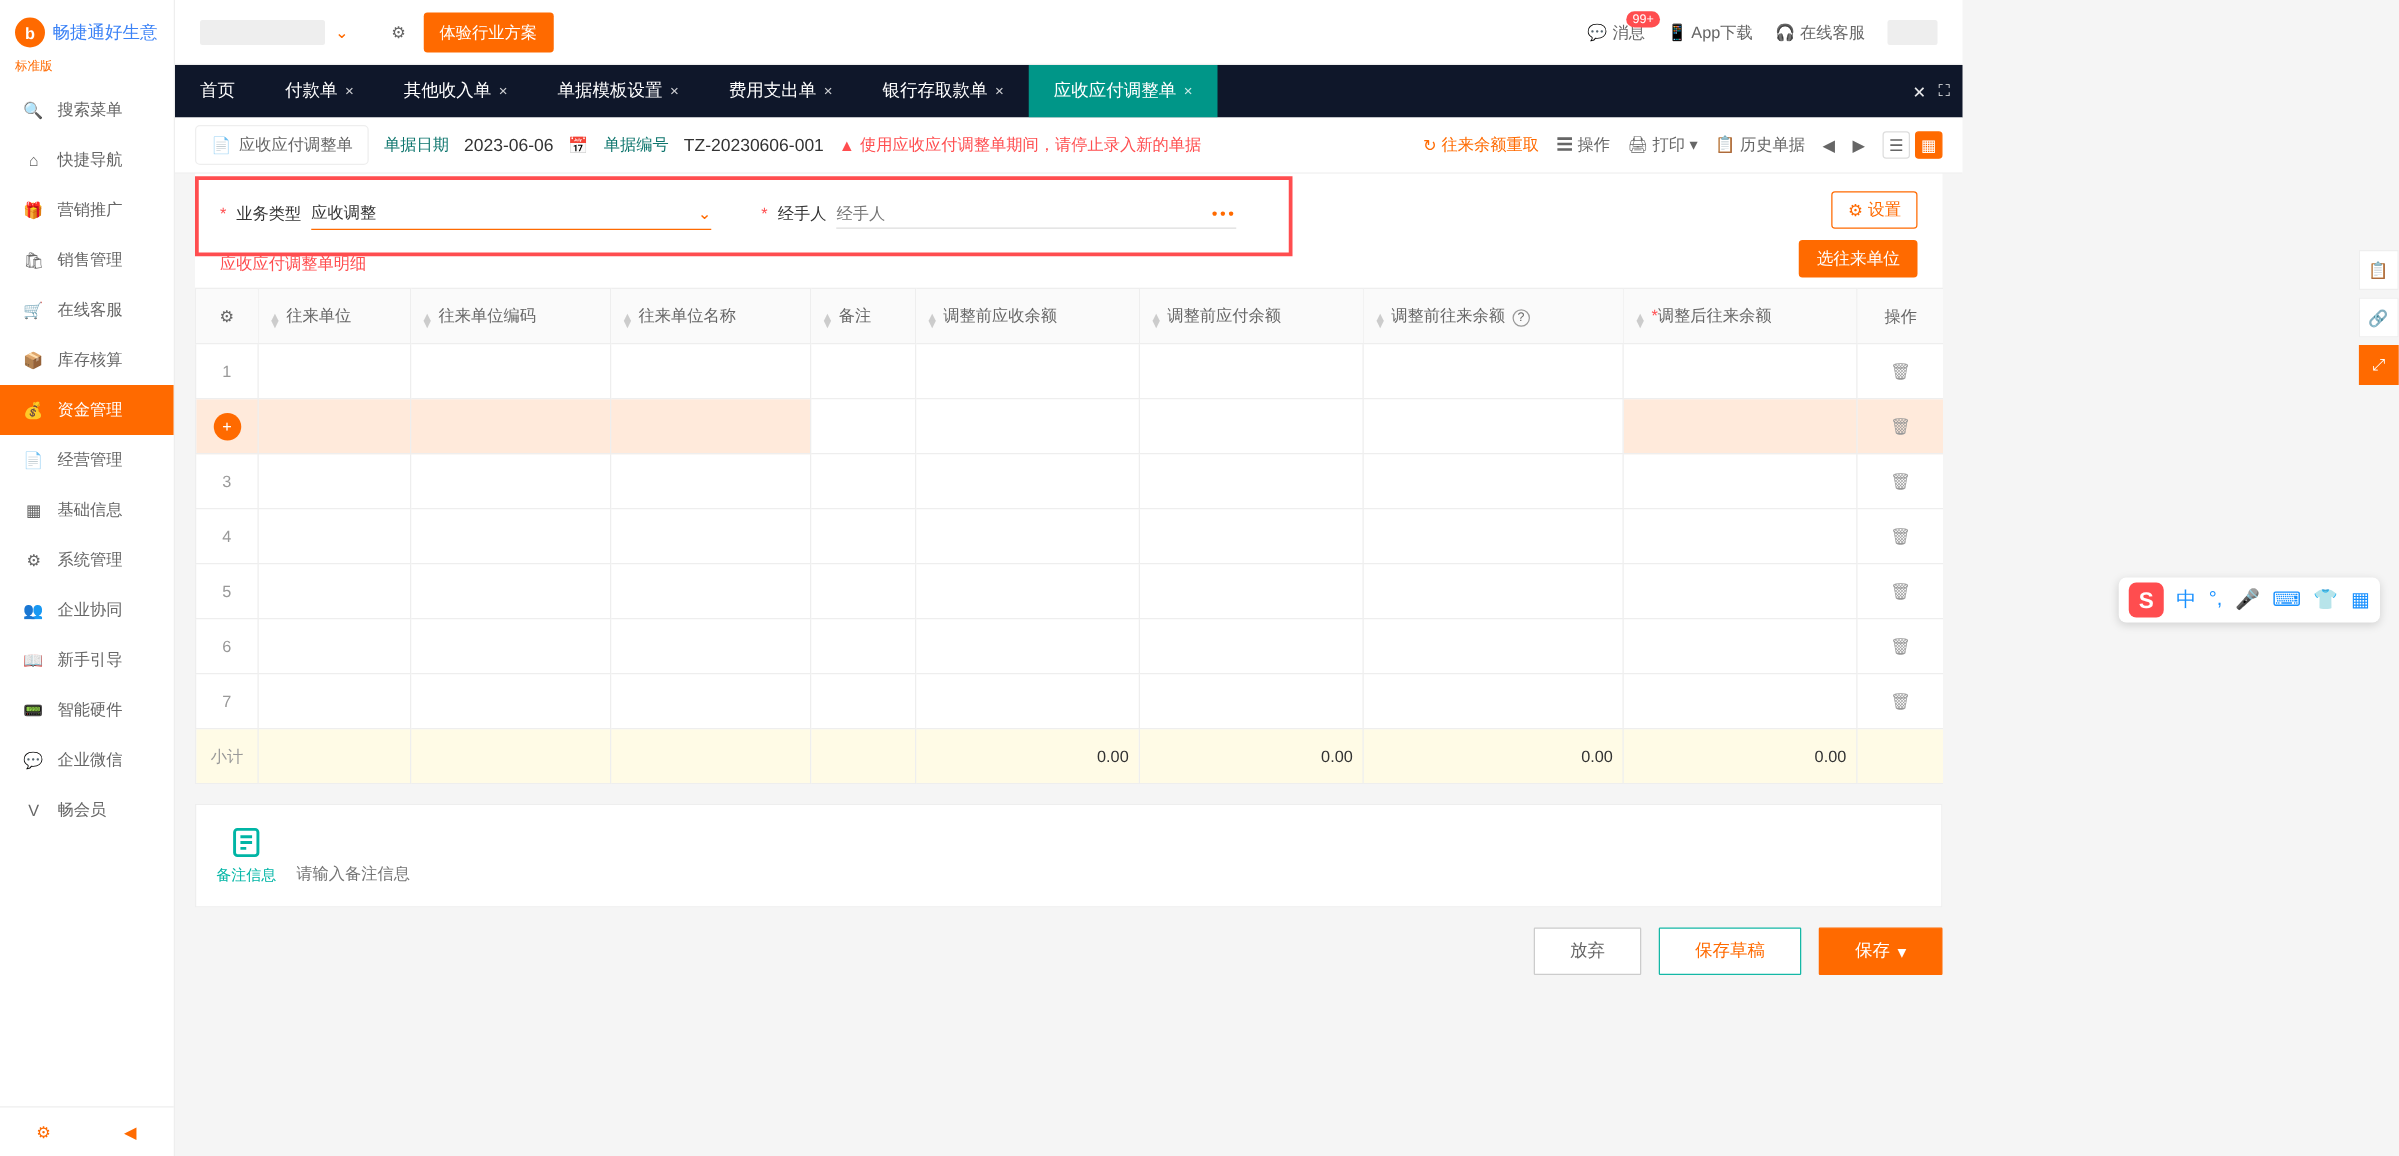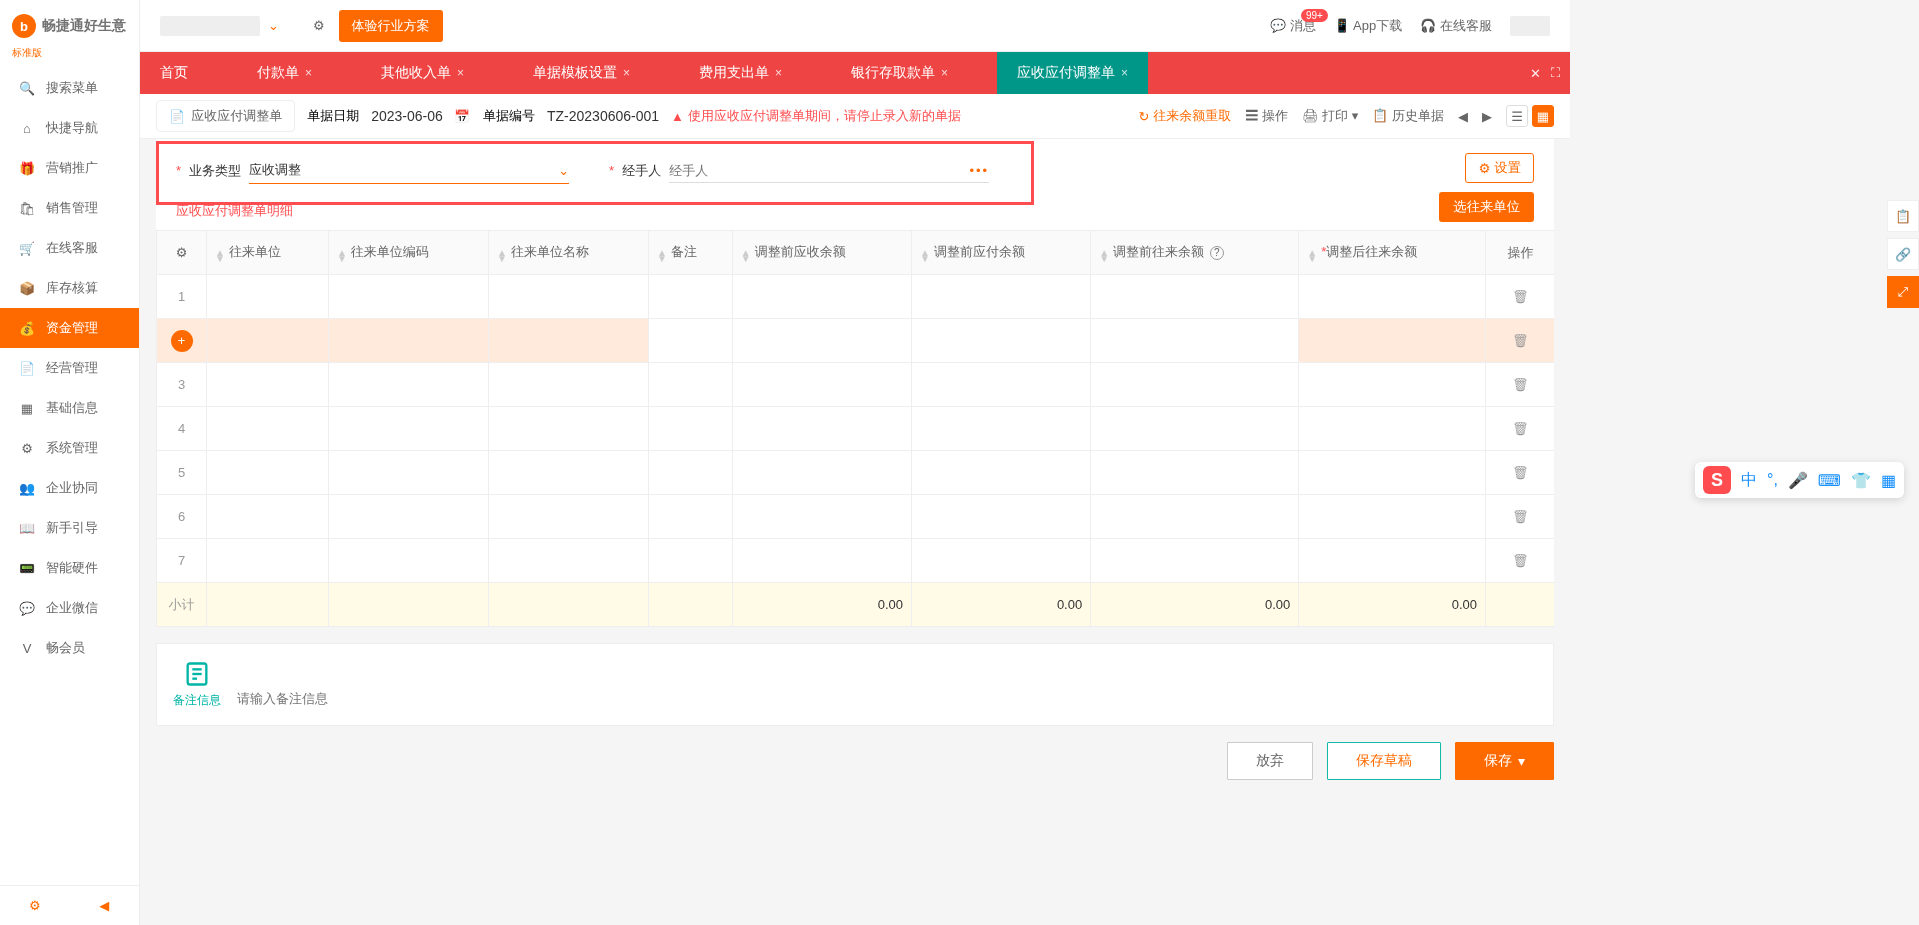--- a/index.html
+++ b/index.html
@@ -2,51 +2,51 @@
 <html><head>
 <meta charset="utf-8">
 <style>
 *{margin:0;padding:0;box-sizing:border-box;font-family:"Microsoft YaHei","PingFang SC",sans-serif;}
 body{background:#f5f5f5;font-size:13px;color:#333;overflow:hidden;}
 .app{display:flex;height:925px;width:1570px;}
 
 .sidebar{width:140px;background:#fff;border-right:1px solid #eee;display:flex;flex-direction:column;}
 .logo-area{height:52px;display:flex;align-items:center;padding:0 12px;}
 .logo-circle{width:24px;height:24px;border-radius:50%;background:#ff6a00;display:flex;align-items:center;justify-content:center;color:#fff;font-weight:bold;margin-right:6px;}
-.logo-text{color:#737373;font-size:14px;font-weight:700;}
+.logo-text{color:#3b82f6;font-size:14px;font-weight:400;}
 .logo-sub{color:#ff6a00;font-size:10px;padding-left:12px;margin-top:-6px;margin-bottom:8px;}
 .nav-list{flex:1;overflow-y:auto;}
 .nav-item{height:40px;display:flex;align-items:center;padding:0 18px;cursor:pointer;color:#666;}
 .nav-item.active{background:#ff6a00;color:#fff;}
 .nav-item .icon{width:18px;margin-right:10px;display:flex;align-items:center;justify-content:center;}
 .sidebar-footer{height:40px;display:flex;align-items:center;border-top:1px solid #eee;}
 .sidebar-footer .sf-icon{flex:1;text-align:center;color:#ff6a00;cursor:pointer;}
 
 .main{flex:1;display:flex;flex-direction:column;min-width:0;}
 .topbar{height:52px;background:#fff;display:flex;align-items:center;padding:0 20px;border-bottom:1px solid #eee;}
 .tenant-sel{display:flex;align-items:center;color:#999;margin-right:20px;}
 .tenant-box{width:100px;height:20px;background:#eee;border-radius:2px;margin-right:8px;}
 .chev-down{color:#ff6a00;}
 .gear-btn{margin:0 14px;color:#666;cursor:pointer;}
 .orange-btn{background:#ff6a00;color:#fff;border:none;padding:7px 13px;border-radius:3px;cursor:pointer;font-size:13px;}
 .topbar-right{margin-left:auto;display:flex;align-items:center;gap:18px;color:#666;}
 .badge{position:relative;}
 .badge-num{position:absolute;top:-8px;right:-12px;background:#ff4d4f;color:#fff;font-size:10px;padding:1px 5px;border-radius:8px;}
 .avatar-box{width:40px;height:20px;background:#eee;border-radius:2px;}
 
-.tabs{height:42px;background:#ef4444;display:flex;align-items:center;color:#fff;gap:29px;}
+.tabs{height:42px;background:#0f172a;display:flex;align-items:center;color:#fff;}
 .tab{padding:0 20px;height:100%;display:flex;align-items:center;cursor:pointer;gap:6px;font-size:14px;}
 .tab.active{background:#009688;}
 .tab-close{font-size:12px;opacity:0.8;}
 .tabs-right{margin-left:auto;display:flex;align-items:center;gap:10px;padding-right:10px;}
 .tabs-right .ic{cursor:pointer;opacity:0.9;}
 
 .toolbar{background:#fff;display:flex;align-items:center;padding:6px 16px;border-bottom:1px solid #eee;gap:12px;}
 .breadcrumb-pill{display:flex;align-items:center;gap:6px;border:1px solid #eee;border-radius:4px;padding:6px 12px;color:#666;}
-.tb-label{color:#000000;}
+.tb-label{color:#0f766e;}
 .tb-value{color:#333;font-size:14px;}
 .danger-text{color:#ff4d4f;font-size:13px;display:flex;align-items:center;gap:4px;}
 .toolbar-right{margin-left:auto;display:flex;align-items:center;gap:14px;color:#666;}
 .tb-link{color:#ff6a00;cursor:pointer;display:flex;align-items:center;gap:4px;}
 .view-toggle{display:flex;gap:4px;}
 .vt{width:22px;height:22px;border:1px solid #ddd;border-radius:3px;display:flex;align-items:center;justify-content:center;cursor:pointer;}
 .vt.active{background:#ff6a00;color:#fff;border-color:#ff6a00;}
 
 .form-area{background:#fff;margin:0 16px;padding:18px 20px 10px;position:relative;}
 .red-box{position:absolute;top:2px;left:0;right:520px;height:64px;border:3px solid #ff4d4f;pointer-events:none;}

